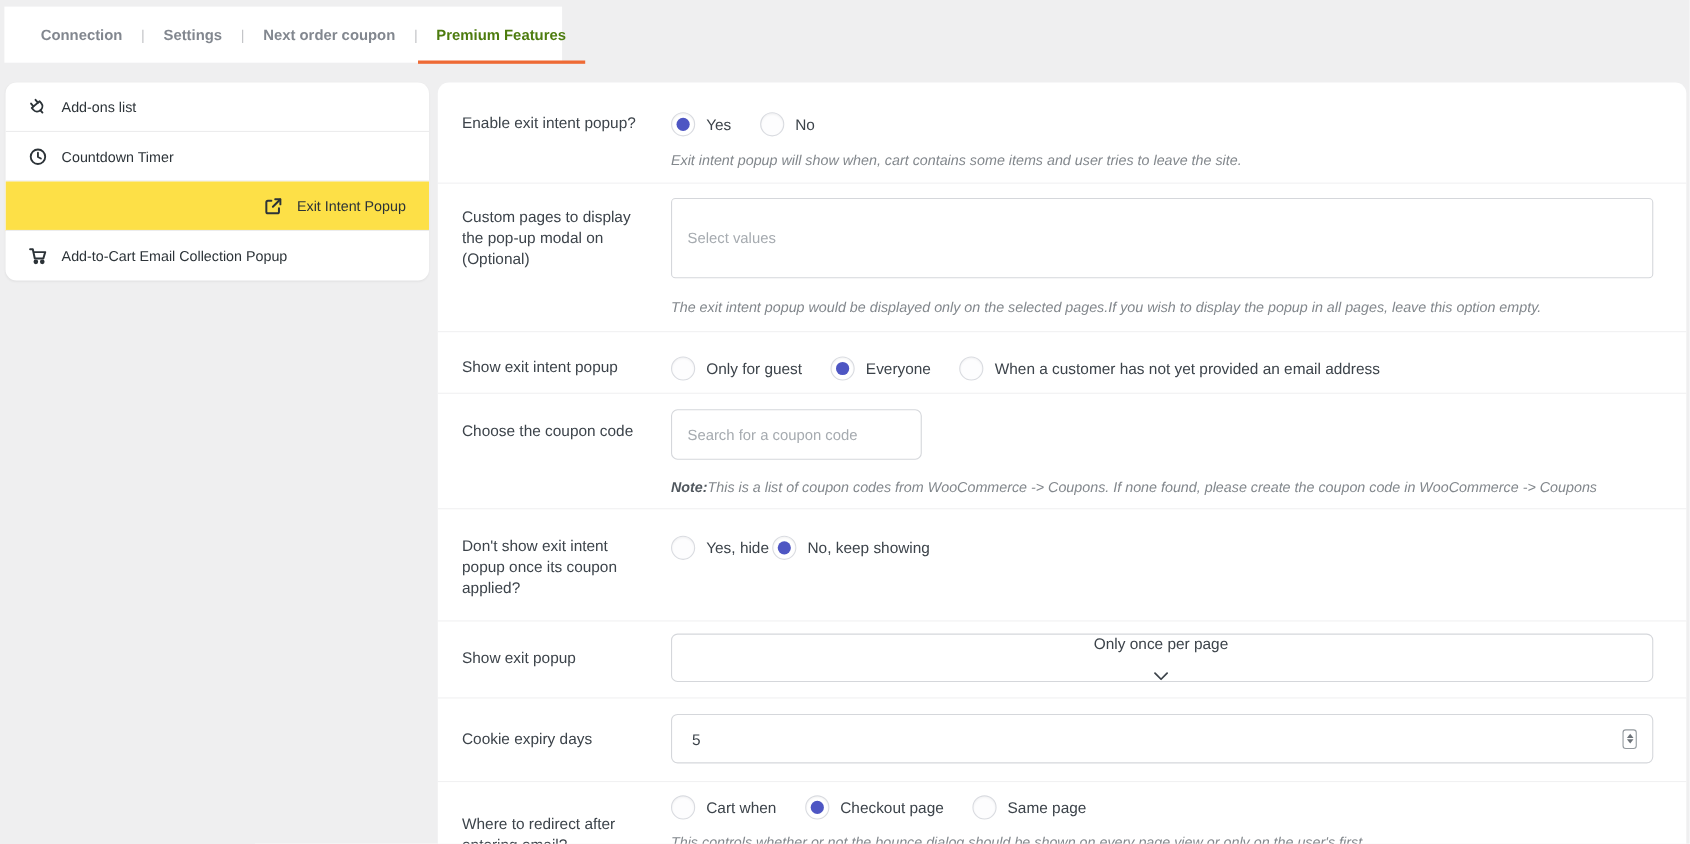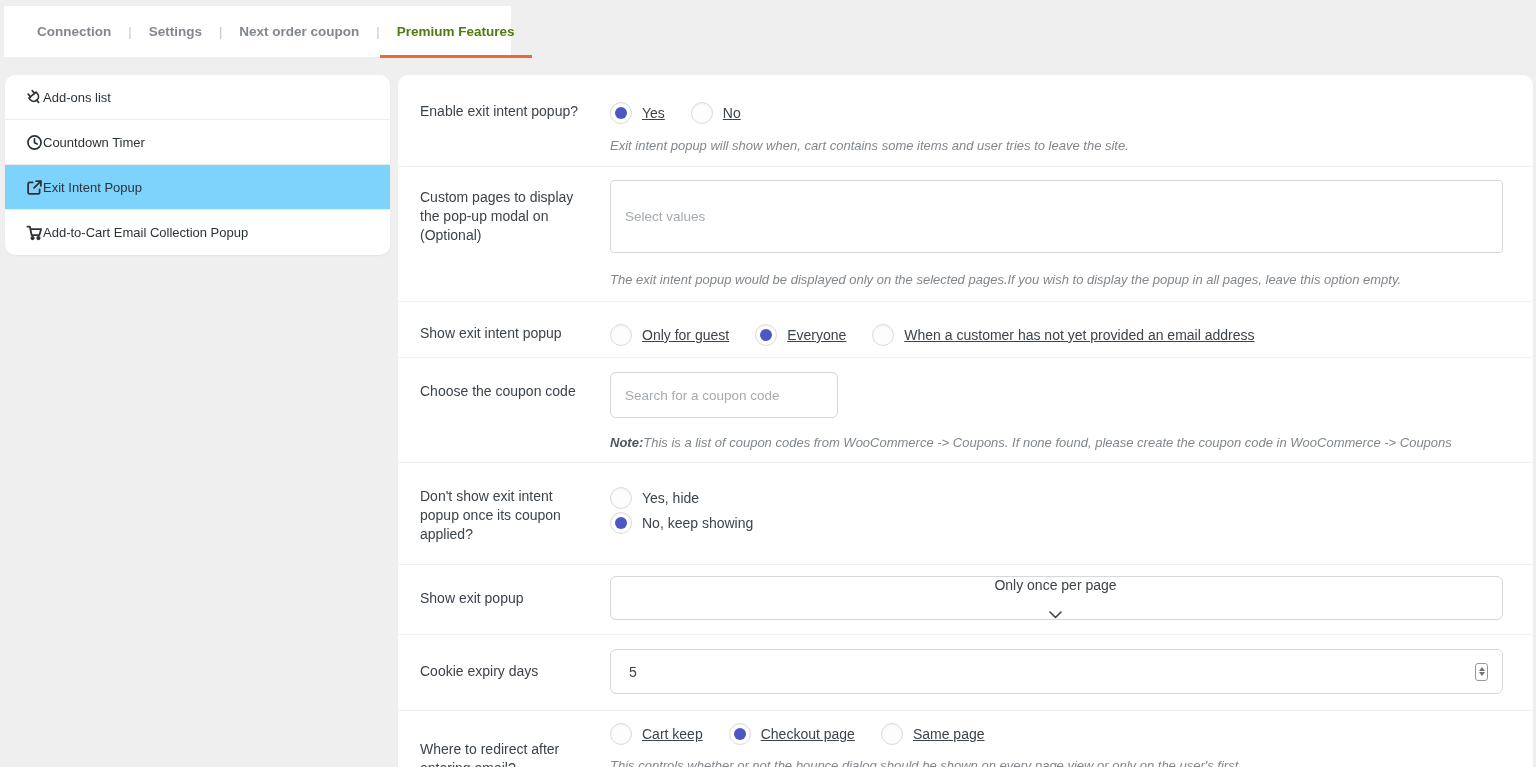--- a/index.html
+++ b/index.html
@@ -43,28 +43,28 @@
   
   .sidebar {
     position: absolute; left: 5px; top: 75px;
     width: 385px;
     background: #fff;
     border-radius: 10px;
     box-shadow: 0 1px 2px rgba(0,0,0,.05);
     overflow: hidden;
   }
   .side-item {
-    display: flex; align-items: center; 
+    display: flex; align-items: center; gap: 13px;
     height: 45px; padding: 0 21px;
     border-bottom: 1px solid #ececed;
     font-size: 13px; color: #2c3338;
     cursor: pointer;
   }
   .side-item:last-child { border-bottom: none; }
-  .side-item.active { background: #7dd3fc; }
+  .side-item.active { background: #fde047; justify-content: flex-end; }
   .side-item .icn { flex: none; display: flex; align-items: center; color: #2c3338; }
 
   
   .main {
     position: absolute; left: 398px; top: 75px;
     width: 1135px; height: 740px;
     background: #fff;
     border-radius: 10px 10px 0 0;
   }
   .row {
@@ -74,22 +74,22 @@
   }
   .row:last-child { border-bottom: none; }
   .lbl {
     width: 190px; flex: none;
     padding-right: 24px;
     font-size: 14px; line-height: 19px; color: #3c434a;
   }
   .ctl { flex: 1; min-width: 0; }
 
   
-  .radio-line { display: flex; align-items: center; gap: 26px; text-decoration: underline; }
-  .radio-stack { display: flex; flex-direction: column; gap: 3px; }
+  .radio-line { display: flex; align-items: center; gap: 26px; }
+  .radio-stack { display: flex; flex-direction: row; gap: 3px; }
   .radio {
     display: inline-flex; align-items: center; gap: 10px;
     font-size: 14px; color: #3c434a; cursor: pointer;
   }
   .rb {
     width: 22px; height: 22px; flex: none;
     border-radius: 50%;
     background: #fdfdfe;
     border: 1px solid #d9dbe0;
     box-shadow: inset 0 1px 2px rgba(0,0,0,.05);
@@ -358,21 +358,21 @@
       </div>
     </div>
   </div>
 
   <div class="row" id="row-redirect">
     <div class="lbl">Where to redirect after entering email?</div>
     <div class="ctl">
       <div class="radio-line">
         <label class="radio">
           <span class="rb"></span>
-          <span>Cart keep</span>
+          <span>Cart when</span>
         </label>
         <label class="radio">
           <span class="rb on"></span>
           <span>Checkout page</span>
         </label>
         <label class="radio">
           <span class="rb"></span>
           <span>Same page</span>
         </label>
       </div>

